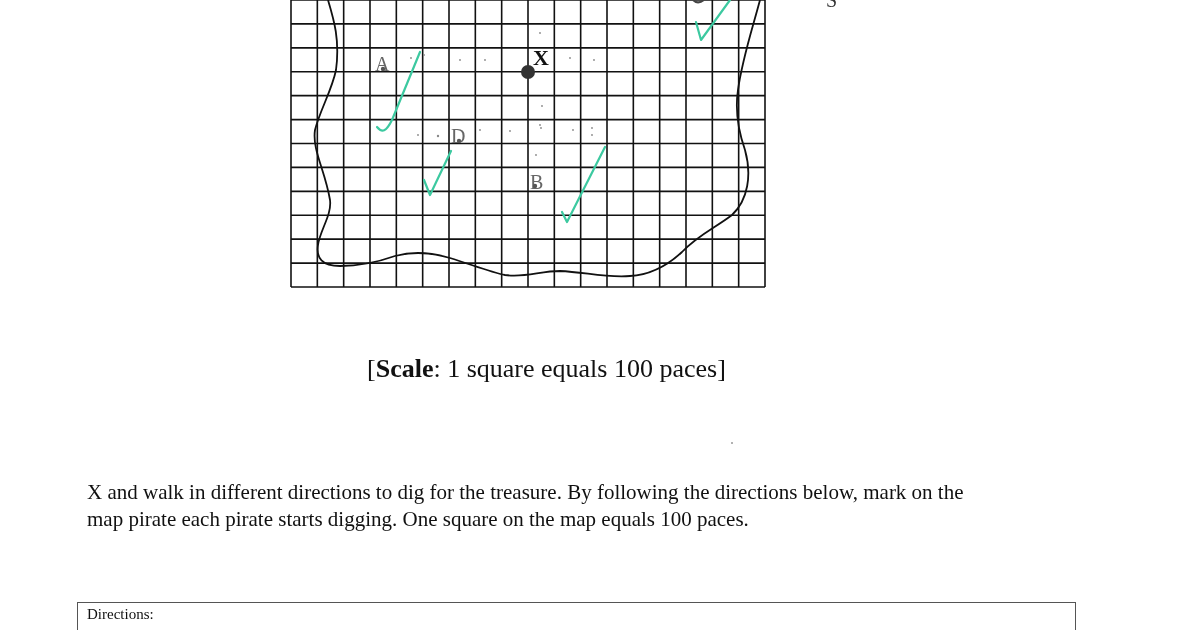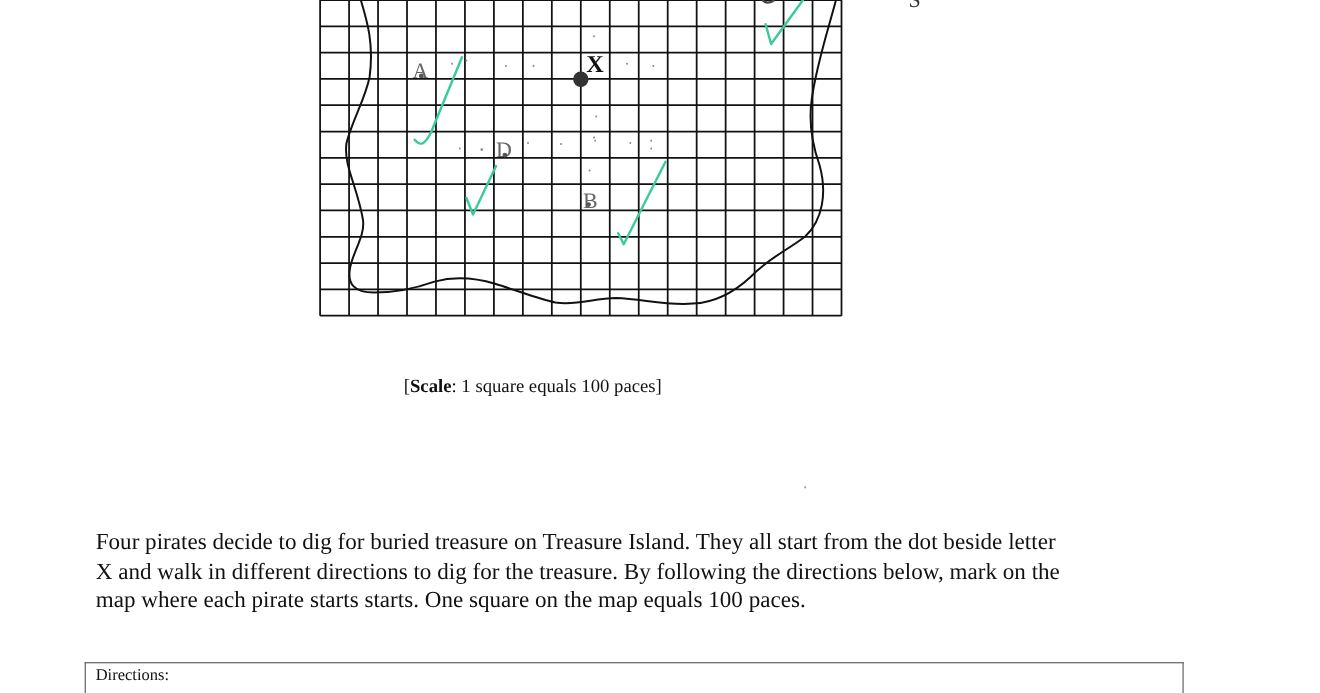--- a/index.html
+++ b/index.html
@@ -7,21 +7,21 @@
       width: 1200px; height: 630px; overflow: hidden; position: relative;
       background: #ffffff;
       font-family: "Liberation Serif", "DejaVu Serif", serif;
       color: #111111;
     }
     #map { position: absolute; left: 0; top: 0; width: 1200px; height: 300px; }
     .compass-s {
       position: absolute; left: 826px; top: -11px; font-size: 20px; color: #333;
     }
     .scale {
-      position: absolute; left: 367px; top: 341px; font-size: 17px; white-space: nowrap;
+      position: absolute; left: 367px; top: 354px; font-size: 26px; white-space: nowrap;
     }
     .scale b { font-weight: bold; }
     .intro {
       position: absolute; left: 87px; top: 479px; width: 985px;
       font-size: 21px; line-height: 26.5px;
     }
     .intro span { display: block; white-space: nowrap; }
     .directions-box {
       position: absolute; left: 77px; top: 602px; width: 997px; height: 40px;
       border: 1.5px solid #555; border-bottom: none;
@@ -115,20 +115,19 @@
   <path d="M 693 0 C 696 3, 700 3, 704 0" stroke="#444" stroke-width="2" fill="none"></path>
 </svg>
 
 <div class="compass-s">S</div>
 
 <div class="scale"><span>[</span><b>Scale</b><span>: 1 square equals 100 paces]</span></div>
 
 <div class="speck" style="left:731px; top:442px;"></div>
 
 <div class="intro">
-  <span>Four pirates decide to dig for buried treasure on Treasure Island. They all start from the dot beside letter</span>
   <span>X and walk in different directions to dig for the treasure. By following the directions below, mark on the</span>
-  <span>map where each pirate starts starts. One square on the map equals 100 paces.</span>
+  <span>map pirate each pirate starts digging. One square on the map equals 100 paces.</span>
 </div>
 
 <div class="directions-box">
   <div class="directions-label">Directions:</div>
 </div>
 
 </body></html>

